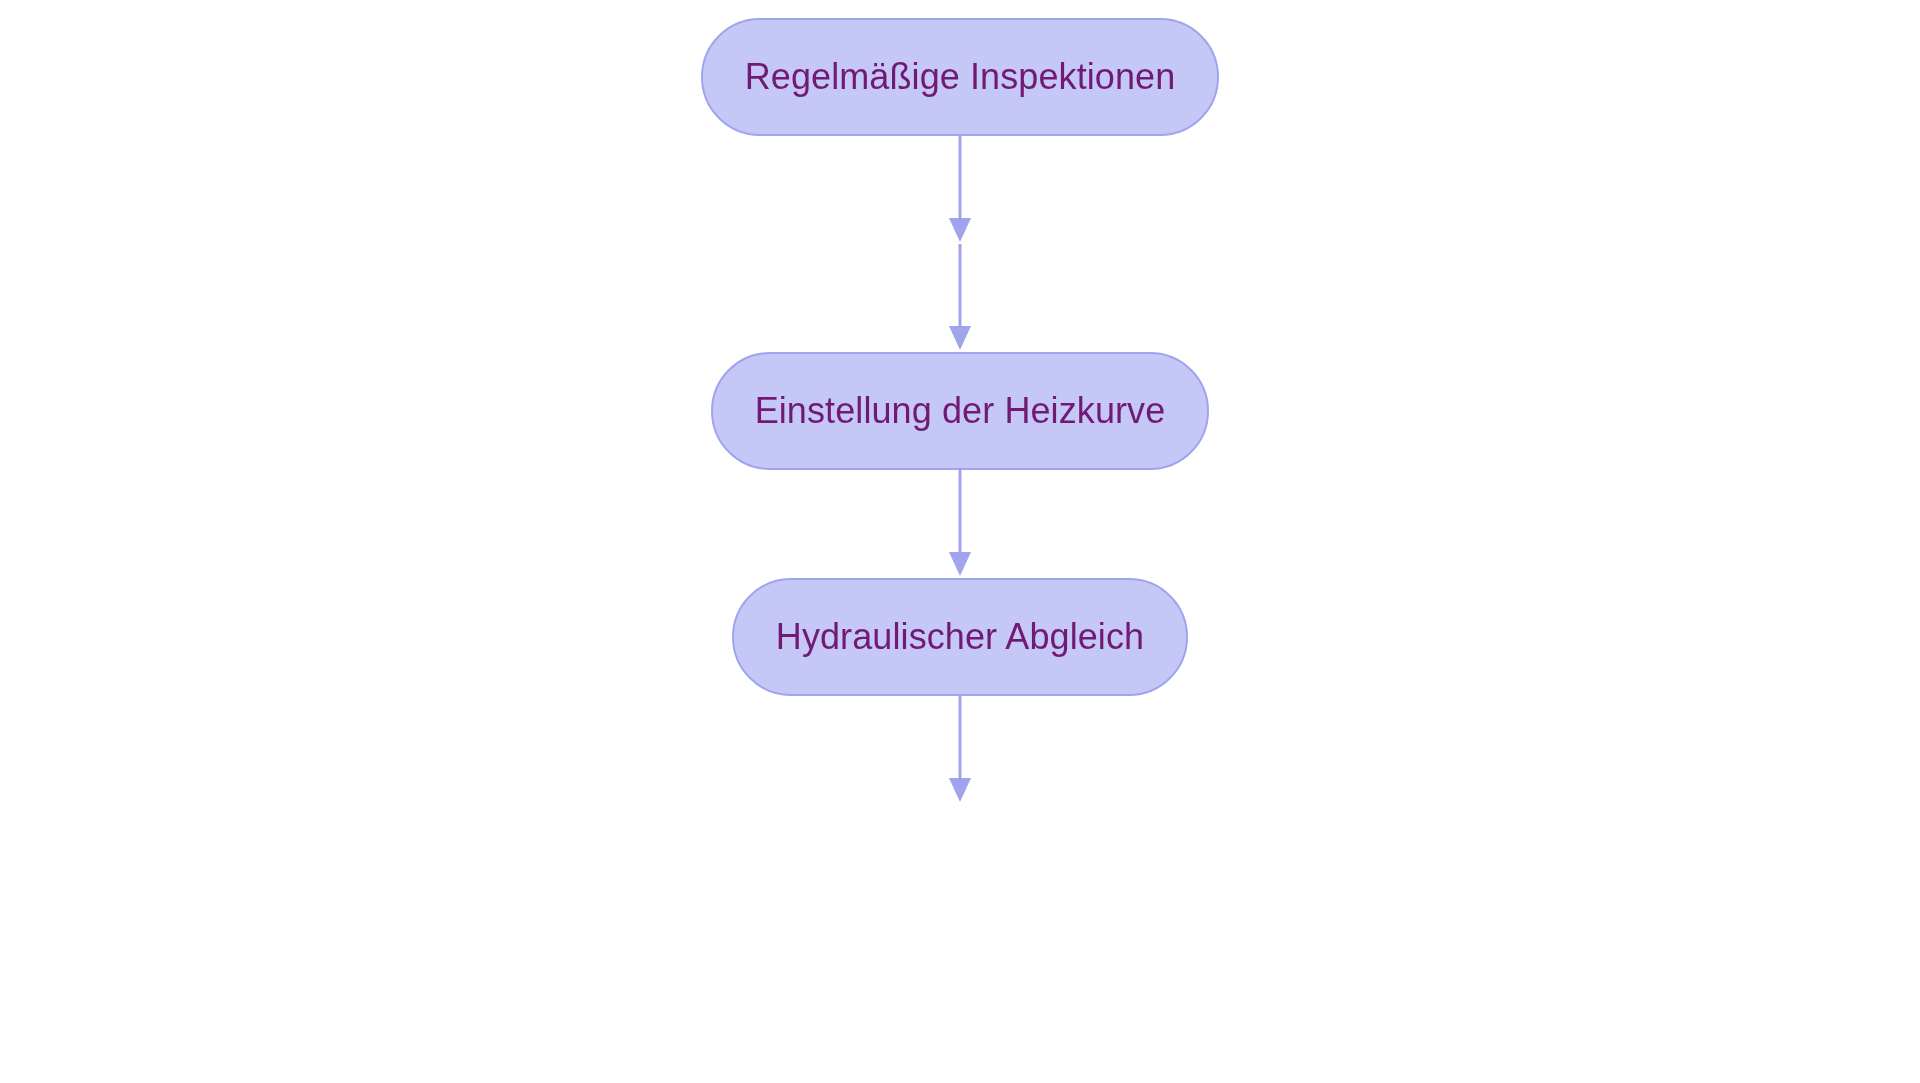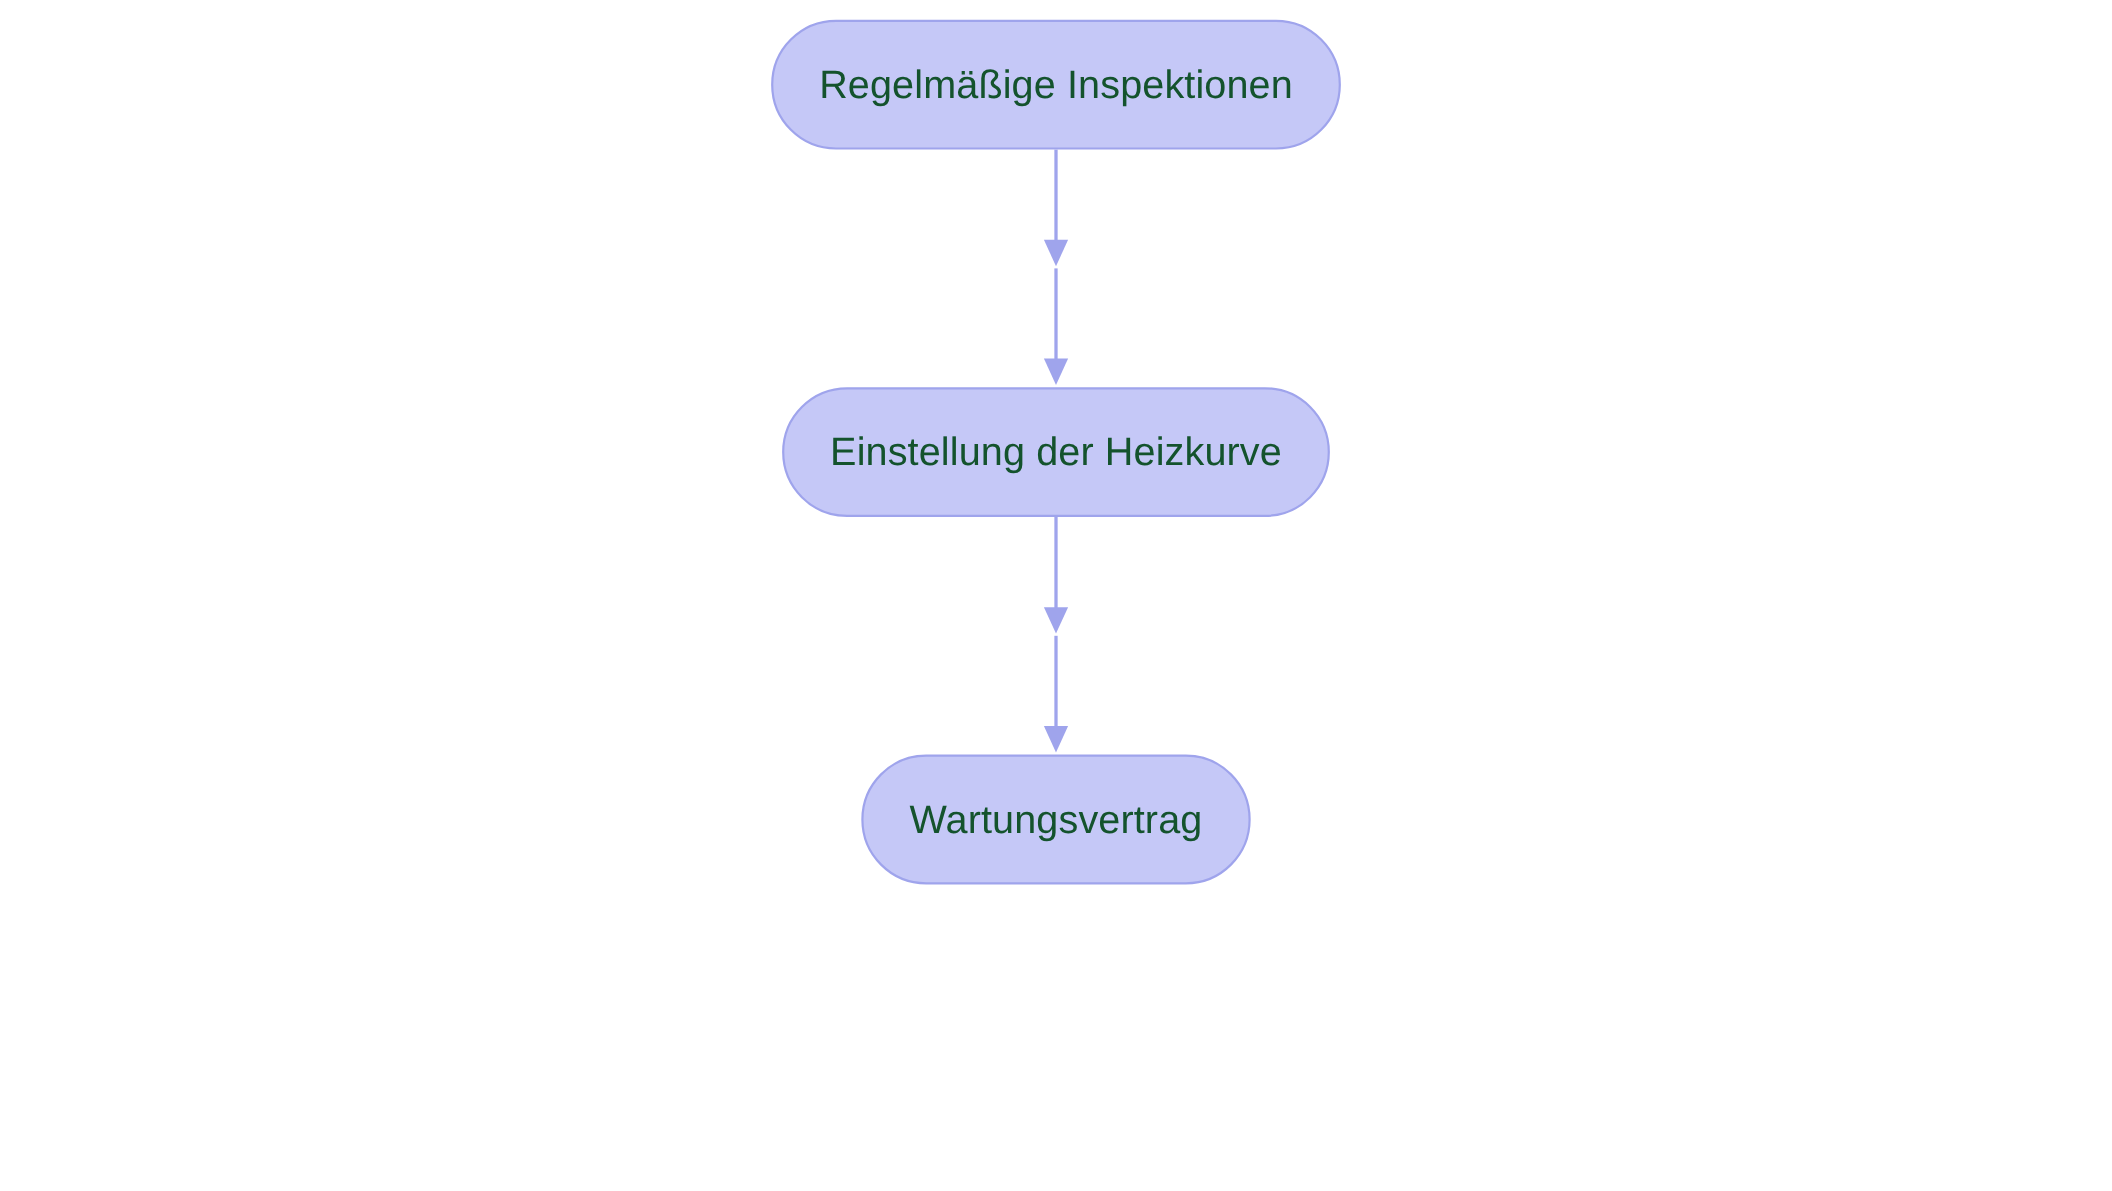--- a/index.html
+++ b/index.html
@@ -49,21 +49,21 @@
     letter-spacing: 0.1px;
     line-height: 1;
     white-space: nowrap;
     height: 118px;
     flex: 0 0 auto;
   }
 
   .node-label {
     display: block;
     padding: 0 42px;
-    color: #14532d;
+    color: #701a75;
   }
 
   .node-1 { min-width: 450px; }
   .node-2 { min-width: 225px; }
   .node-3 { min-width: 436px; justify-content: center; }
   .node-4 { min-width: 406px; }
   .node-5 { min-width: 322px; }
 
   .connector {
     flex: 0 0 auto;
@@ -113,26 +113,26 @@
       <span class="node-label">Einstellung der Heizkurve</span>
     </div>
 
     <div class="connector conn-3">
       <svg width="30" height="108" viewBox="0 0 30 108" aria-hidden="true">
         <line x1="15" y1="0" x2="15" y2="84" stroke="#9fa4ec" stroke-width="3"></line>
         <polygon points="4,82 26,82 15,106" fill="#9fa4ec"></polygon>
       </svg>
     </div>
 
+    <div class="node node-4">
+      <span class="node-label">Hydraulischer Abgleich</span>
+    </div>
 
     <div class="connector conn-4">
       <svg width="30" height="108" viewBox="0 0 30 108" aria-hidden="true">
         <line x1="15" y1="0" x2="15" y2="84" stroke="#9fa4ec" stroke-width="3"></line>
         <polygon points="4,82 26,82 15,106" fill="#9fa4ec"></polygon>
       </svg>
     </div>
 
-    <div class="node node-5">
-      <span class="node-label">Wartungsvertrag</span>
-    </div>
 
   </div>
 </div>
 
 </body></html>

